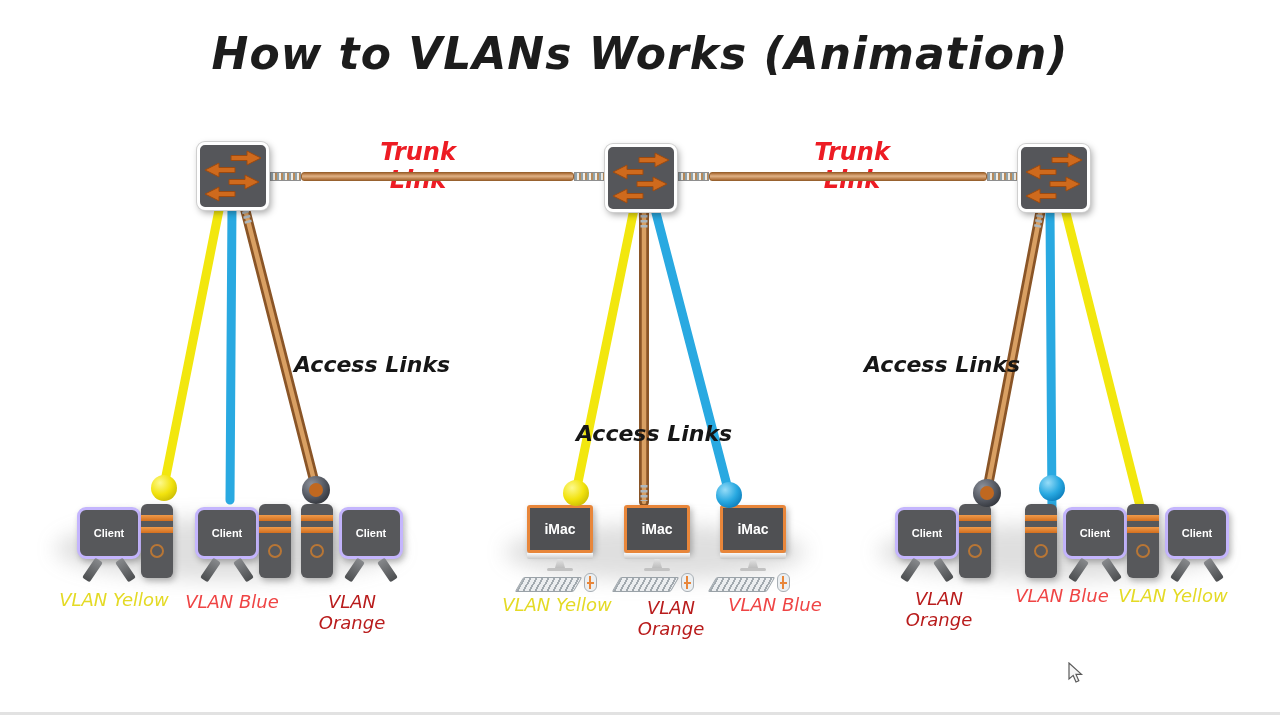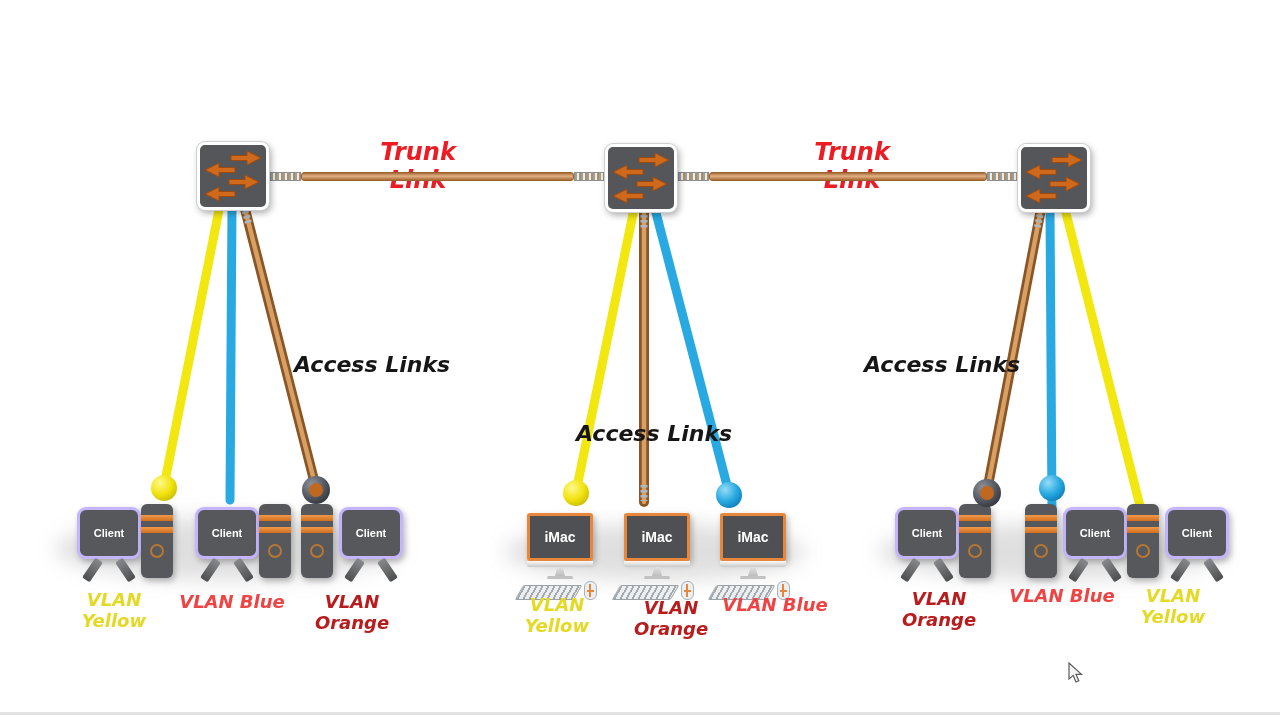--- a/index.html
+++ b/index.html
@@ -55,21 +55,21 @@
   .tower{position:absolute;top:0;width:32px;height:74px;background:#57585b;border-radius:6px;
          box-shadow:2px 3px 6px rgba(0,0,0,.28);overflow:hidden;}
   .unit.m-left .tower{left:64px;}
   .unit.m-right .tower{left:0;}
   .stripe{position:absolute;left:0;right:0;height:6px;background:linear-gradient(#f09a4a,#d36f1e);}
   .s1{top:11px;} .s2{top:23px;}
   .power{position:absolute;top:40px;left:50%;transform:translateX(-50%);width:10px;height:10px;
          border:2px solid #c97b2f;border-radius:50%;opacity:.85;}
 
   
-  .imac{position:absolute;width:74px;z-index:4;margin-top:8px;}
+  .imac{position:absolute;width:74px;z-index:4;}
   .imac-screen{margin:0 auto;width:60px;height:42px;background:#4f5053;border:3px solid #e8863a;
                border-radius:3px;display:flex;align-items:center;justify-content:center;
                box-shadow:2px 3px 6px rgba(0,0,0,.28);}
   .imac-label{color:#fff;font-weight:bold;font-size:14px;font-family:"Liberation Sans",sans-serif;}
   .imac-chin{width:66px;margin:0 auto;height:6px;background:linear-gradient(#fafafa,#c9c9c9);
              border-radius:0 0 2px 2px;}
   .imac-neck{width:10px;height:9px;background:linear-gradient(#e2e2e2,#bdbdbd);margin:0 auto;
              clip-path:polygon(25% 0,75% 0,100% 100%,0 100%);}
   .imac-base{width:26px;height:3px;background:#c2c2c2;margin:0 auto;border-radius:2px;}
   .kb-row{display:flex;align-items:flex-end;margin-top:2px;margin-left:-4px;}
@@ -78,36 +78,37 @@
         repeating-linear-gradient(90deg,rgba(150,158,164,.8) 0 2px,rgba(238,240,242,.9) 2px 6px),
         linear-gradient(#dfe3e6,#c7ccd0);}
   .mouse{width:12px;height:17px;background:#eceff1;border:1px solid #a9b0b6;border-radius:6px;
          margin-left:6px;position:relative;}
   .mouse::before{content:"";position:absolute;left:50%;top:2px;bottom:2px;width:2px;
                  background:#e8863a;transform:translateX(-50%);}
   .mouse::after{content:"";position:absolute;top:50%;left:2px;right:2px;height:2px;
                 background:#e8863a;transform:translateY(-50%);}
 
   
-  .vlan-label{position:absolute;width:120px;text-align:center;font-size:18px;font-weight:bold;z-index:5;}
+  .vlan-label{position:absolute;width:120px;text-align:center;font-size:18px;font-weight:normal;z-index:5;}
   .vl-yellow{color:#e4da25;}
   .vl-blue{color:#ef4444;}
   .vl-orange{color:#b91c1c;}
 
   
   .bottom-line{position:absolute;left:0;top:712px;width:100%;height:3px;background:#e2e2e2;}
 
   
   .cursor{position:absolute;left:1068px;top:662px;z-index:9;}
 </style>
 </head>
 <body>
 
 <div class="stage">
 
+  <div class="title hand">How to VLANs Works (Animation)</div>
 
   <div class="blob" style="left:55px;top:518px;width:345px;height:62px;"></div>
   <div class="blob" style="left:505px;top:524px;width:300px;height:56px;"></div>
   <div class="blob" style="left:878px;top:524px;width:345px;height:56px;"></div>
 
   <svg class="lines-svg" width="1280" height="720">
 
     <line x1="220" y1="205" x2="164" y2="486" stroke-width="9" stroke-linecap="round" stroke="#f2e70e"></line>
     <line x1="232" y1="205" x2="230" y2="500" stroke-width="9" stroke-linecap="round" stroke="#29a9e1"></line>
     <g>

